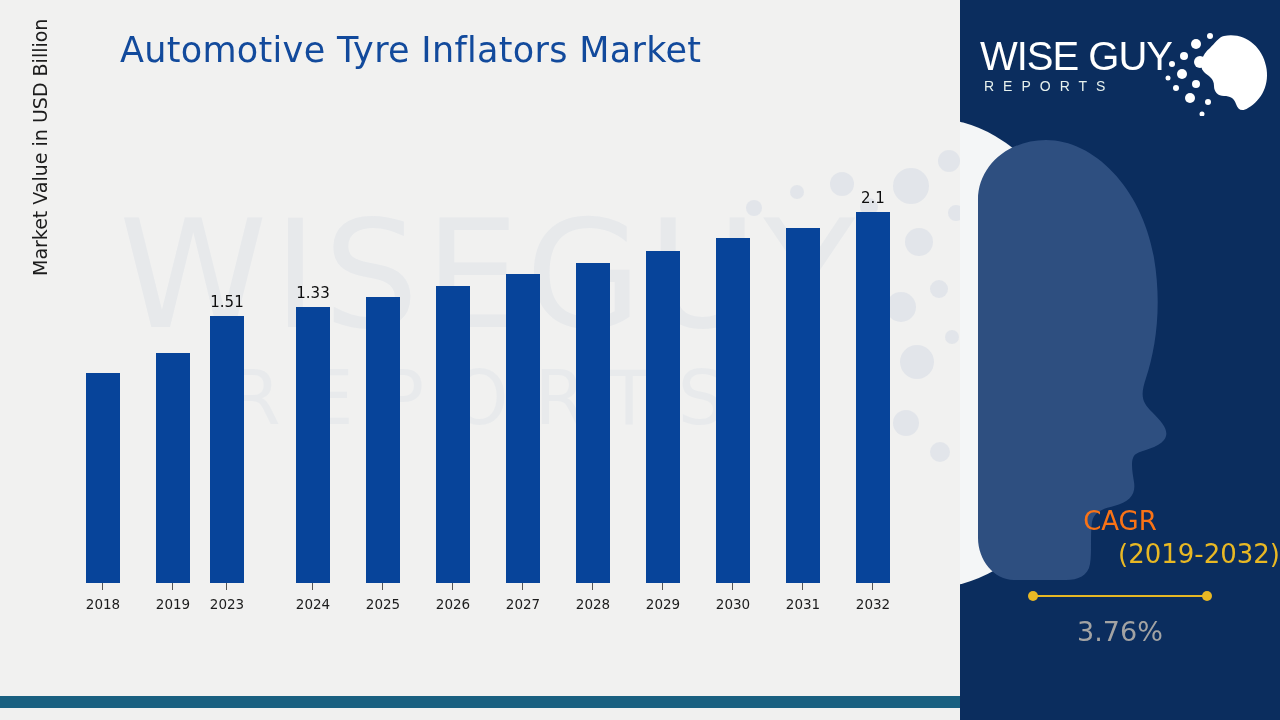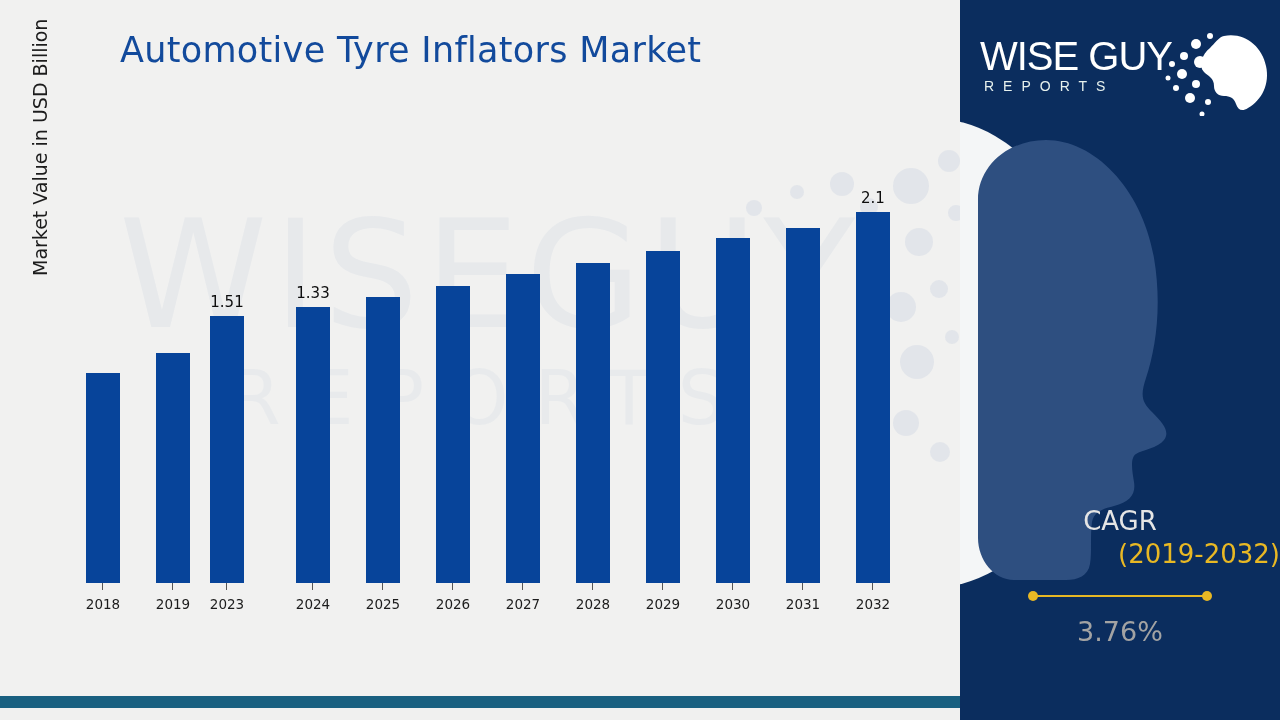--- a/index.html
+++ b/index.html
@@ -184,21 +184,21 @@
   #cagr-block {
     position: absolute;
     left: 0; top: 505px;
     width: 320px;
     text-align: center;
     color: #e8b824;
   }
   #cagr-title {
     font-size: 26px;
     line-height: 1.28;
-    color: #e5e5e5;
+    color: #f97316;
   }
   #cagr-period {
     font-size: 26px;
     line-height: 1.28;
     color: #e8b824;
     text-align: right;
   }
   #cagr-divider {
     position: relative;
     width: 184px;

